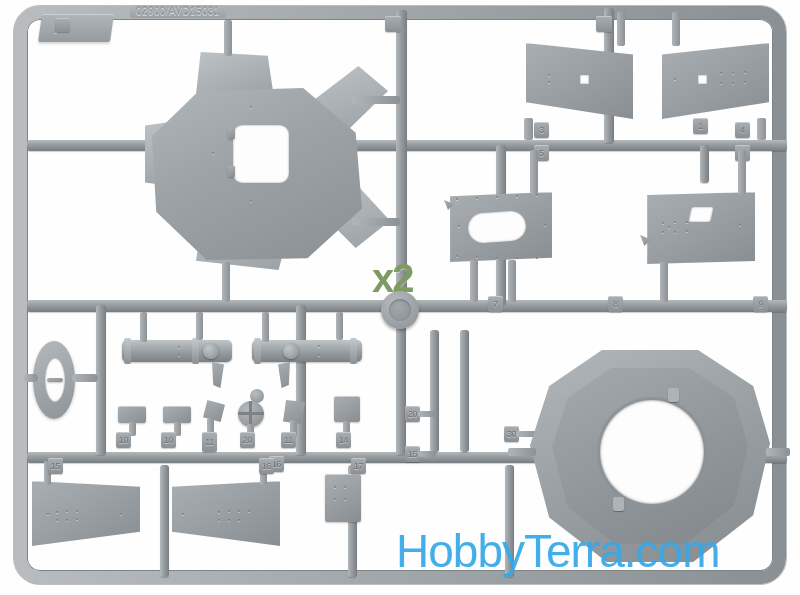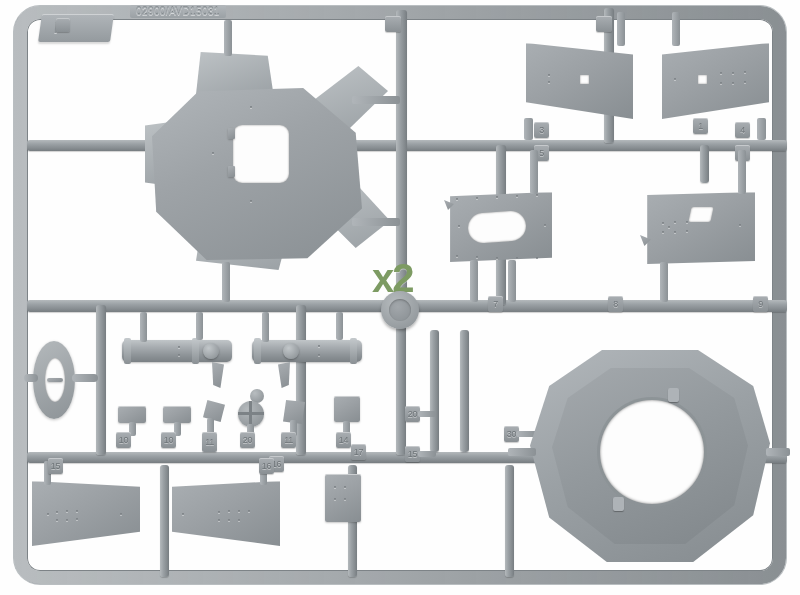--- a/index.html
+++ b/index.html
@@ -420,21 +420,21 @@
   </div>
   <div class="tag" style="left:281px;top:432px;width:15px;height:16px;">
     <span>11</span>
   </div>
   <div class="tag" style="left:336px;top:432px;width:15px;height:16px;">
     <span>14</span>
   </div>
   <div class="tag" style="left:269px;top:456px;width:15px;height:16px;">
     <span>16</span>
   </div>
-  <div class="tag" style="left:351px;top:444px;width:15px;height:16px;">
+  <div class="tag" style="left:351px;top:458px;width:15px;height:16px;">
     <span>17</span>
   </div>
   <div class="tag" style="left:405px;top:406px;width:15px;height:16px;">
     <span>20</span>
   </div>
   <div class="tag" style="left:405px;top:446px;width:15px;height:16px;">
     <span>15</span>
   </div>
   <div class="tag" style="left:504px;top:426px;width:15px;height:16px;">
     <span>30</span>
@@ -484,14 +484,15 @@
     <div class="gate" style="left:260px;top:461px;width:7px;height:24px;"></div>
   </div>
 
   <div class="tag" style="left:48px;top:458px;width:15px;height:16px;">
     <span>15</span>
   </div>
   <div class="tag" style="left:259px;top:458px;width:15px;height:16px;">
     <span>16</span>
   </div>
 
+  <div class="watermark">HobbyTerra.com</div>
 
 </div>
 
 </body></html>

